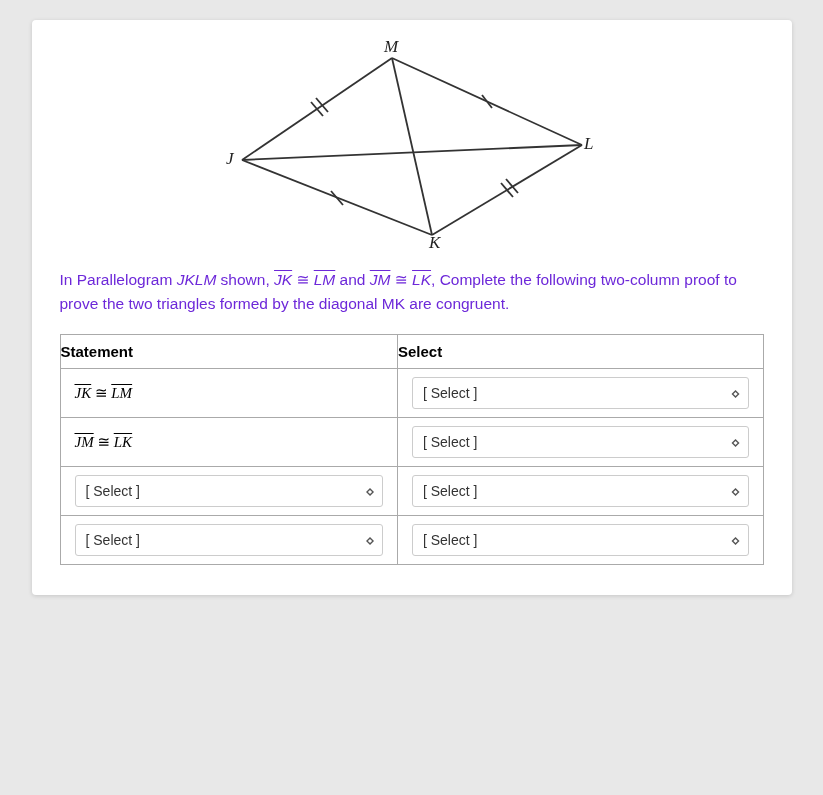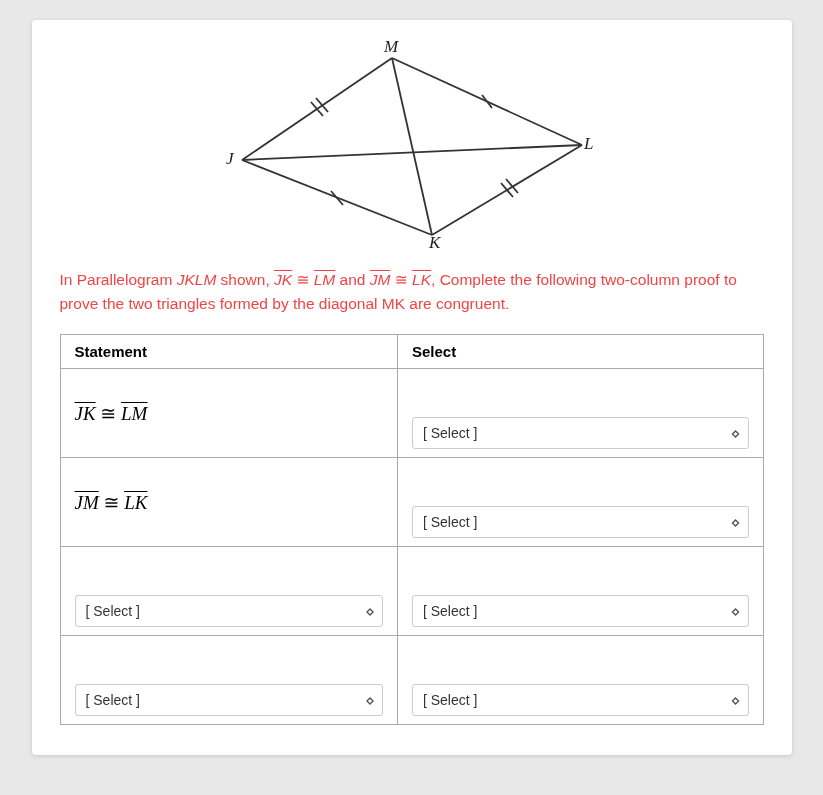--- a/index.html
+++ b/index.html
@@ -24,21 +24,21 @@
 
     .diagram-area {
       display: flex;
       justify-content: center;
       margin-bottom: 18px;
     }
 
     .problem-text {
       font-size: 15.5px;
       line-height: 1.55;
-      color: #ef4444;
+      color: #6d28d9;
       margin-bottom: 18px;
       font-family: Arial, sans-serif;
     }
 
     .overline {
       text-decoration: overline;
       font-style: italic;
     }
 
     .italic {
@@ -47,21 +47,21 @@
 
     table.proof-table {
       width: 100%;
       border-collapse: collapse;
       font-family: Arial, sans-serif;
       font-size: 15px;
     }
 
     table.proof-table th {
       border: 1px solid #aaa;
-      padding: 8px 14px;
+      padding: 8px 0;
       text-align: left;
       font-weight: 600;
       background: #fff;
       font-size: 15px;
     }
 
     table.proof-table td {
       border: 1px solid #aaa;
       padding: 8px 14px;
       vertical-align: middle;
@@ -77,21 +77,20 @@
 
     .select-wrapper {
       display: flex;
       align-items: center;
       gap: 6px;
     }
 
     .select-container {
       position: relative;
       flex: 1;
-      margin-top: 40px;
     }
 
     .select-container select {
       appearance: none;
       -webkit-appearance: none;
       background: #fff;
       border: 1px solid #ccc;
       border-radius: 3px;
       padding: 7px 30px 7px 10px;
       font-size: 14px;
@@ -105,21 +104,21 @@
       position: absolute;
       right: 8px;
       top: 50%;
       transform: translateY(-50%);
       pointer-events: none;
       color: #555;
       font-size: 16px;
     }
 
     .math-statement {
-      font-size: 19px;
+      font-size: 15px;
       font-family: 'Times New Roman', Times, serif;
     }
 
     
     .diagram-svg {
       overflow: visible;
     }
   </style>
 </head>
 <body>

